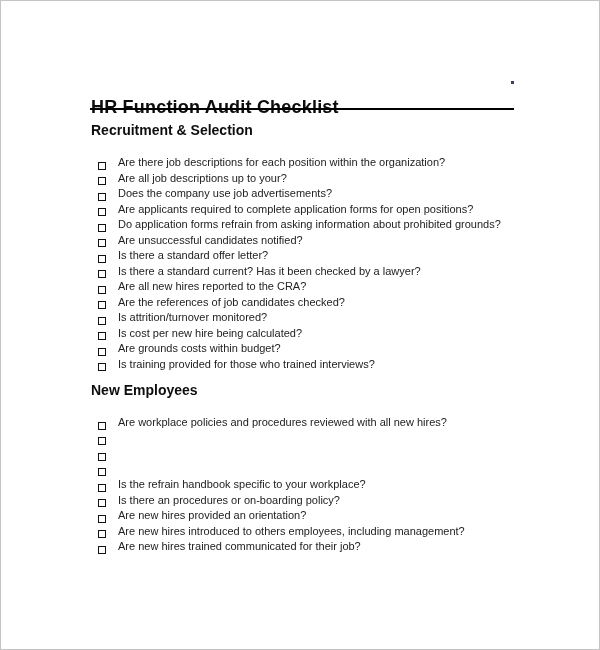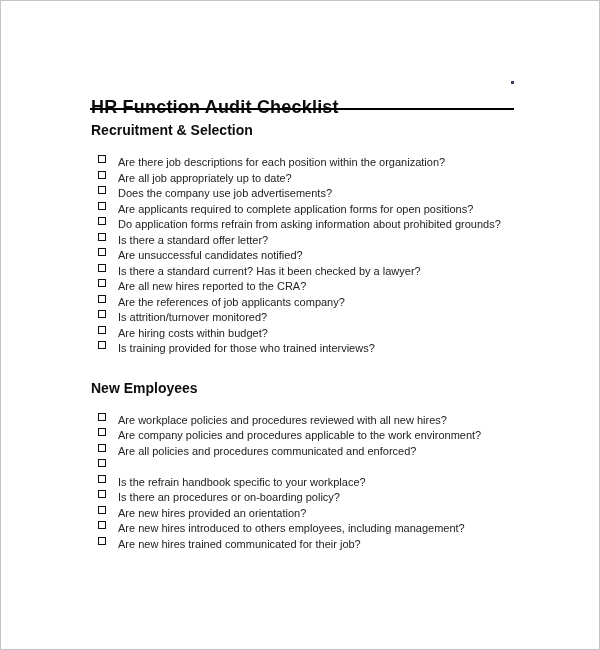--- a/index.html
+++ b/index.html
@@ -49,28 +49,28 @@
     top: 121px;
     width: 430px;
   }
   .section-heading {
     font-size: 14px;
     line-height: 16px;
     color: #0d0d0d;
     margin: 0 0 17px 0;
   }
   .item-list + .section-heading {
-    margin-top: 23px;
+    margin-top: 10px;
   }
   .item-list {
     margin: 0 0 0 0;
   }
   .item {
     display: flex;
-    align-items: flex-start;
+    align-items: flex-end;
     height: 15.5px;
   }
   .checkbox {
     flex: none;
     width: 6px;
     height: 6px;
     border: 1.5px solid #111111;
     margin: 0 12px 1px 7px;
     background: #ffffff;
   }
@@ -90,80 +90,82 @@
   <div class="ink-speck"></div>
   <div class="sections">
       <h2 class="section-heading">Recruitment &amp; Selection</h2>
       <div class="item-list">
         <div class="item">
           <span class="checkbox"></span>
           <span class="item-text">Are there job descriptions for each position within the organization?</span>
         </div>
         <div class="item">
           <span class="checkbox"></span>
-          <span class="item-text">Are all job appropriately up to date?</span>
+          <span class="item-text">Are all job descriptions up to your?</span>
         </div>
         <div class="item">
           <span class="checkbox"></span>
           <span class="item-text">Does the company use job advertisements?</span>
         </div>
         <div class="item">
           <span class="checkbox"></span>
           <span class="item-text">Are applicants required to complete application forms for open positions?</span>
         </div>
         <div class="item">
           <span class="checkbox"></span>
           <span class="item-text">Do application forms refrain from asking information about prohibited grounds?</span>
         </div>
         <div class="item">
           <span class="checkbox"></span>
-          <span class="item-text">Is there a standard offer letter?</span>
+          <span class="item-text">Are unsuccessful candidates notified?</span>
         </div>
         <div class="item">
           <span class="checkbox"></span>
-          <span class="item-text">Are unsuccessful candidates notified?</span>
+          <span class="item-text">Is there a standard offer letter?</span>
         </div>
         <div class="item">
           <span class="checkbox"></span>
           <span class="item-text">Is there a standard current? Has it been checked by a lawyer?</span>
         </div>
         <div class="item">
           <span class="checkbox"></span>
           <span class="item-text">Are all new hires reported to the CRA?</span>
         </div>
         <div class="item">
           <span class="checkbox"></span>
-          <span class="item-text">Are the references of job applicants company?</span>
+          <span class="item-text">Are the references of job candidates checked?</span>
         </div>
         <div class="item">
           <span class="checkbox"></span>
           <span class="item-text">Is attrition/turnover monitored?</span>
         </div>
         <div class="item">
           <span class="checkbox"></span>
-          <span class="item-text">Are hiring costs within budget?</span>
+          <span class="item-text">Is cost per new hire being calculated?</span>
+        </div>
+        <div class="item">
+          <span class="checkbox"></span>
+          <span class="item-text">Are grounds costs within budget?</span>
         </div>
         <div class="item">
           <span class="checkbox"></span>
           <span class="item-text">Is training provided for those who trained interviews?</span>
         </div>
       </div>
       <h2 class="section-heading">New Employees</h2>
       <div class="item-list">
         <div class="item">
           <span class="checkbox"></span>
           <span class="item-text">Are workplace policies and procedures reviewed with all new hires?</span>
         </div>
         <div class="item">
           <span class="checkbox"></span>
-          <span class="item-text">Are company policies and procedures applicable to the work environment?</span>
         </div>
         <div class="item">
           <span class="checkbox"></span>
-          <span class="item-text">Are all policies and procedures communicated and enforced?</span>
         </div>
         <div class="item">
           <span class="checkbox"></span>
         </div>
         <div class="item">
           <span class="checkbox"></span>
           <span class="item-text">Is the refrain handbook specific to your workplace?</span>
         </div>
         <div class="item">
           <span class="checkbox"></span>

